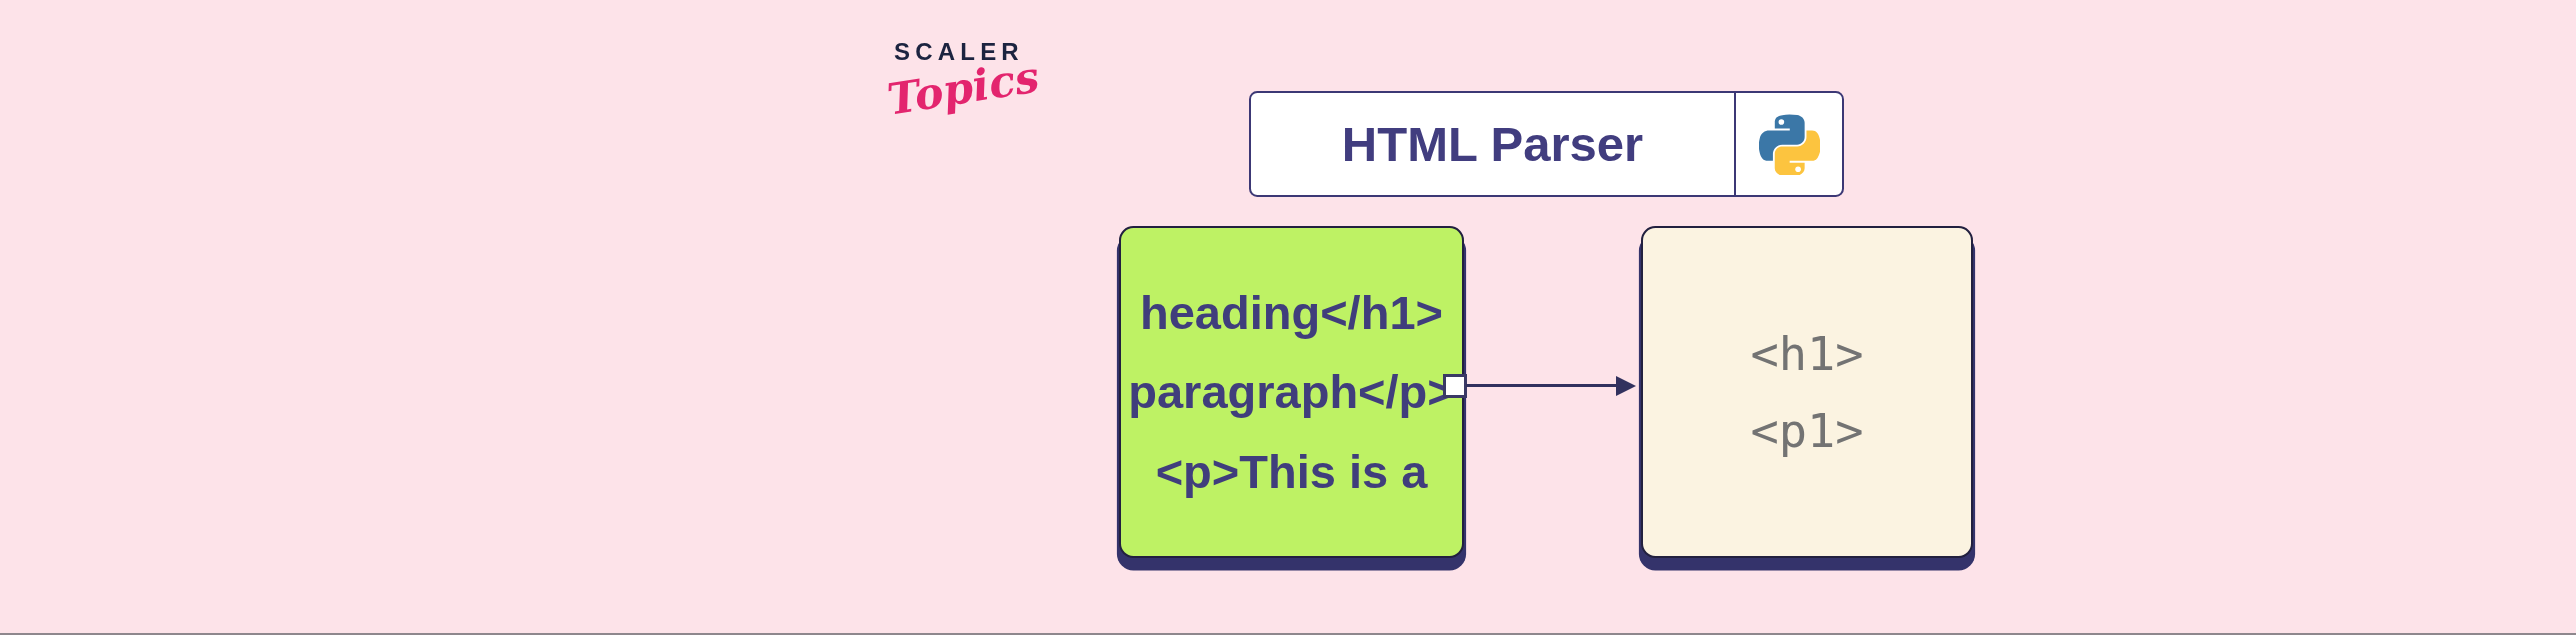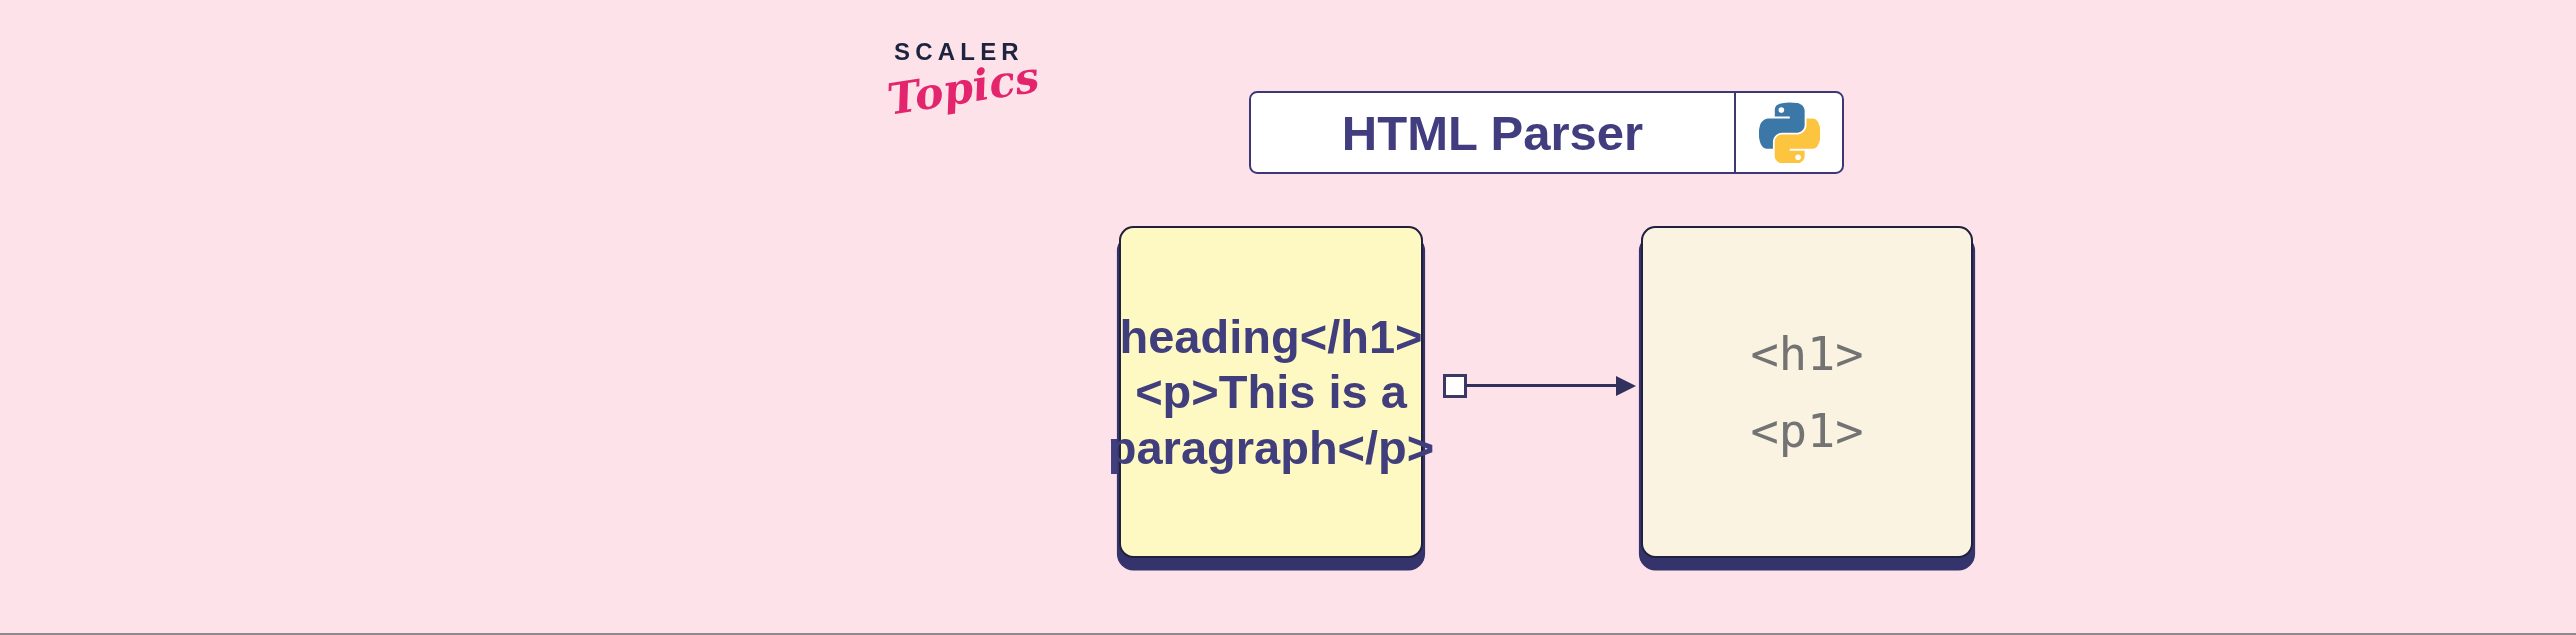--- a/index.html
+++ b/index.html
@@ -27,21 +27,21 @@
     display:inline-block;
     font-family:"DejaVu Serif",serif;
     font-style:italic;font-weight:700;
     font-size:43px;color:#e3256e;
     transform:rotate(-9deg);
     margin:-3.1px 0 0 -7.2px;
   }
 
   
   .title-bar{
-    position:absolute;left:1249px;top:91px;width:595px;height:83px;
+    position:absolute;left:1249px;top:91px;width:595px;height:106px;
     background:#ffffff;border:2.6px solid #3c3875;border-radius:8.2px;
     box-sizing:border-box;display:flex;align-items:stretch;
   }
   .title-text-section{
     flex:1;display:flex;align-items:center;justify-content:center;
   }
   .title-label{
     font-weight:700;font-size:49px;color:#413d7f;letter-spacing:0px;
   }
   .title-python-section{
@@ -52,21 +52,21 @@
 
   
   .code-box{
     position:absolute;top:226px;height:332px;box-sizing:border-box;
     border:2.6px solid #22203f;border-radius:14.4px;
     box-shadow:0 10.3px 0 2.1px #34336b;
     display:flex;flex-direction:column;align-items:center;justify-content:center;
     text-align:center;
   }
   .input-box{
-    left:1119px;width:304px;background:#fef9c3;
+    left:1119px;width:345px;background:#bef264;gap:24px;
   }
   .input-box .code-line{
     font-weight:700;font-size:47px;line-height:1.18;color:#403e7c;
     white-space:nowrap;
   }
   .output-box{
     left:1641px;width:332px;background:#fbf3e1;row-gap:30px;
   }
   .output-box .code-line{
     font-family:"DejaVu Sans Mono",monospace;
@@ -109,22 +109,22 @@
         <path fill="#3b77a7" d="M54.9 1C50.3 1 45.9 1.4 42 2.1 30.6 4.1 28.5 8.3 28.5 16v10.2h27v3.4H18.3c-7.8 0-14.7 4.7-16.8 13.7-2.5 10.3-2.6 16.7 0 27.4 1.9 8 6.5 13.8 14.4 13.8h9.2V72.2c0-8.9 7.7-16.8 16.8-16.8h26.9c7.5 0 13.5-6.2 13.5-13.7V16c0-7.3-6.2-12.8-13.5-14C64.3 1.4 59.5 1 54.9 1z"></path>
         <circle fill="#ffffff" cx="40.3" cy="14.5" r="5.1"></circle>
         <path fill="#fcc43f" d="M85.6 29.6v11.9c0 9.3-7.9 17.1-16.8 17.1H41.9c-7.4 0-13.5 6.3-13.5 13.7v25.7c0 7.3 6.4 11.6 13.5 13.7 8.5 2.5 16.7 3 26.9 0 6.8-2 13.5-5.9 13.5-13.7V87.8h-27v-3.4h40.4c7.8 0 10.8-5.5 13.5-13.7 2.8-8.5 2.7-16.6 0-27.4-1.9-7.8-5.6-13.7-13.5-13.7H85.6z"></path>
         <circle fill="#ffffff" cx="70.5" cy="99.6" r="5.1"></circle>
       </svg>
     </div>
   </div>
 
   <div class="code-box input-box">
     <div class="code-line">heading&lt;/h1&gt;</div>
+    <div class="code-line">paragraph&lt;/p&gt;</div>
     <div class="code-line">&lt;p&gt;This is a</div>
-    <div class="code-line">paragraph&lt;/p&gt;</div>
   </div>
 
   <div class="connector-square"></div>
   <div class="arrow-line"></div>
   <div class="arrow-head"></div>
 
   <div class="code-box output-box">
     <div class="code-line">&lt;h1&gt;</div>
     <div class="code-line">&lt;p1&gt;</div>
   </div>

